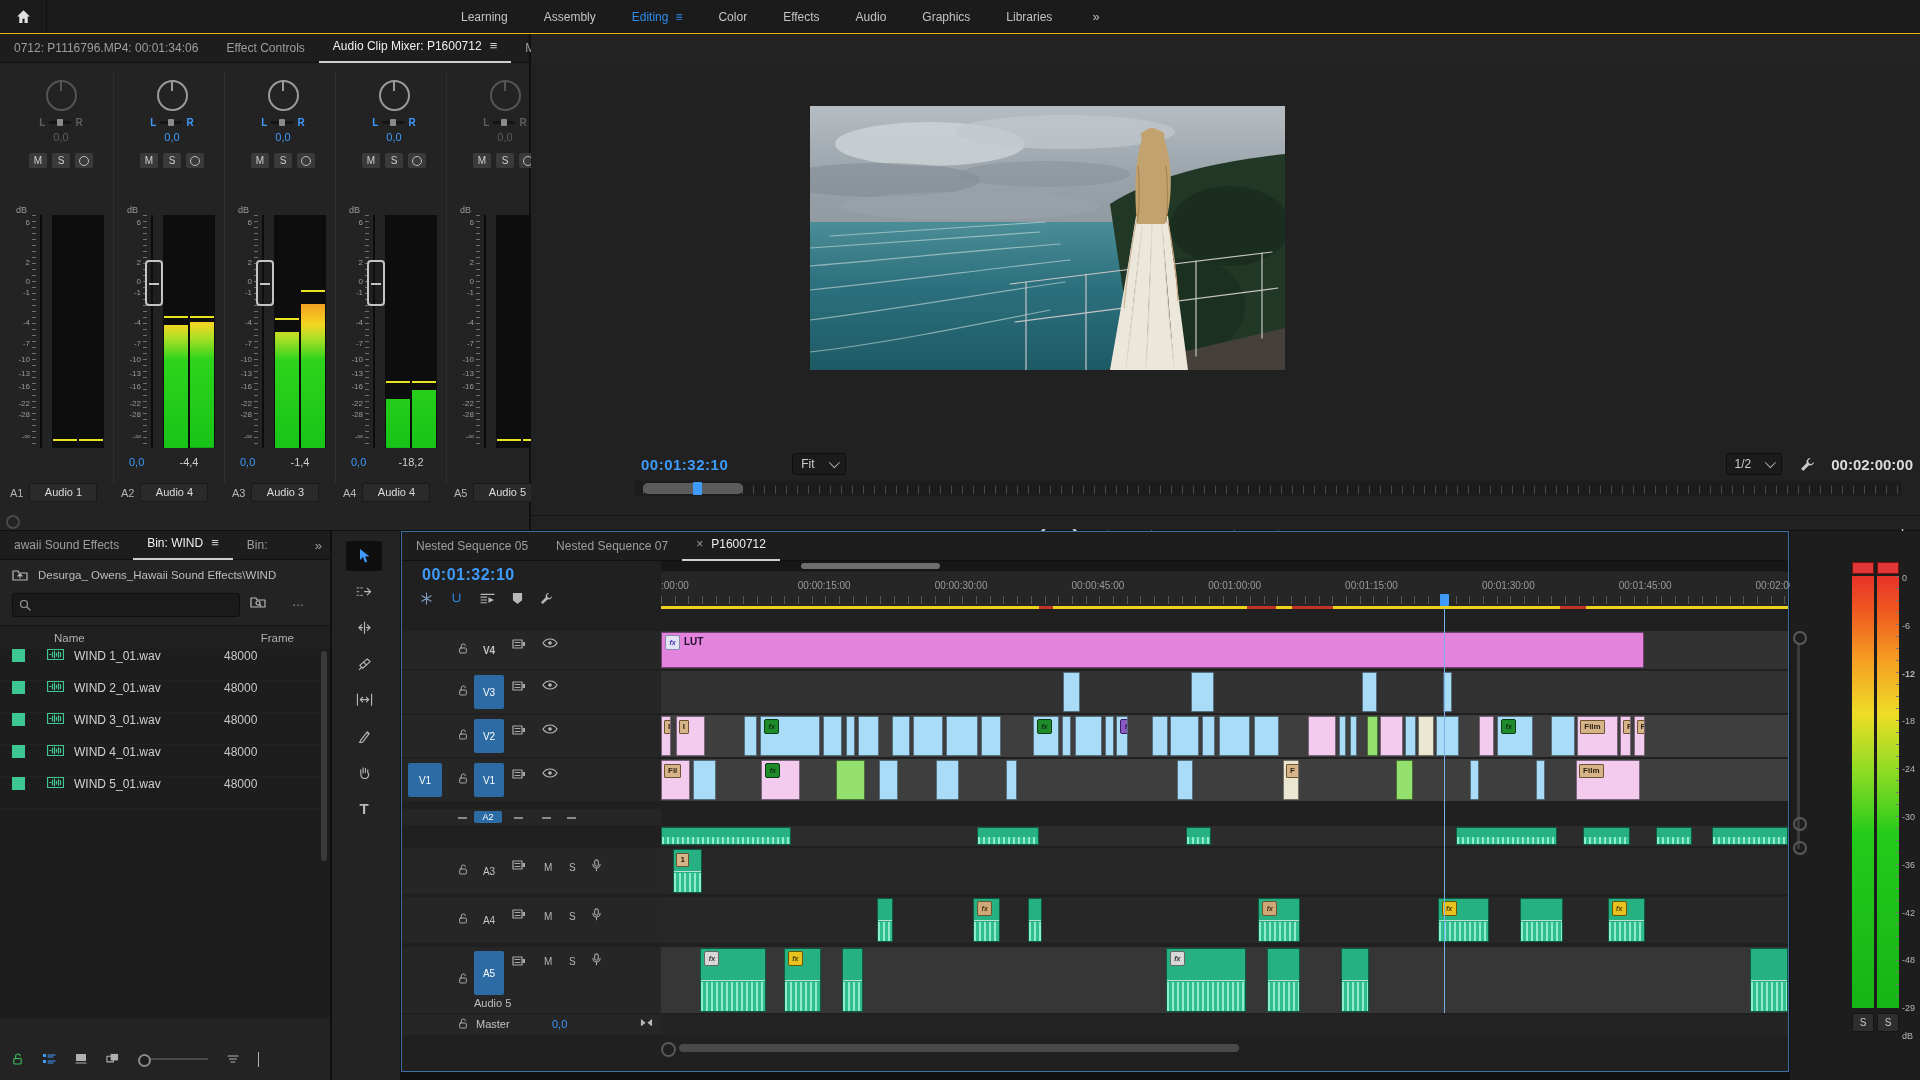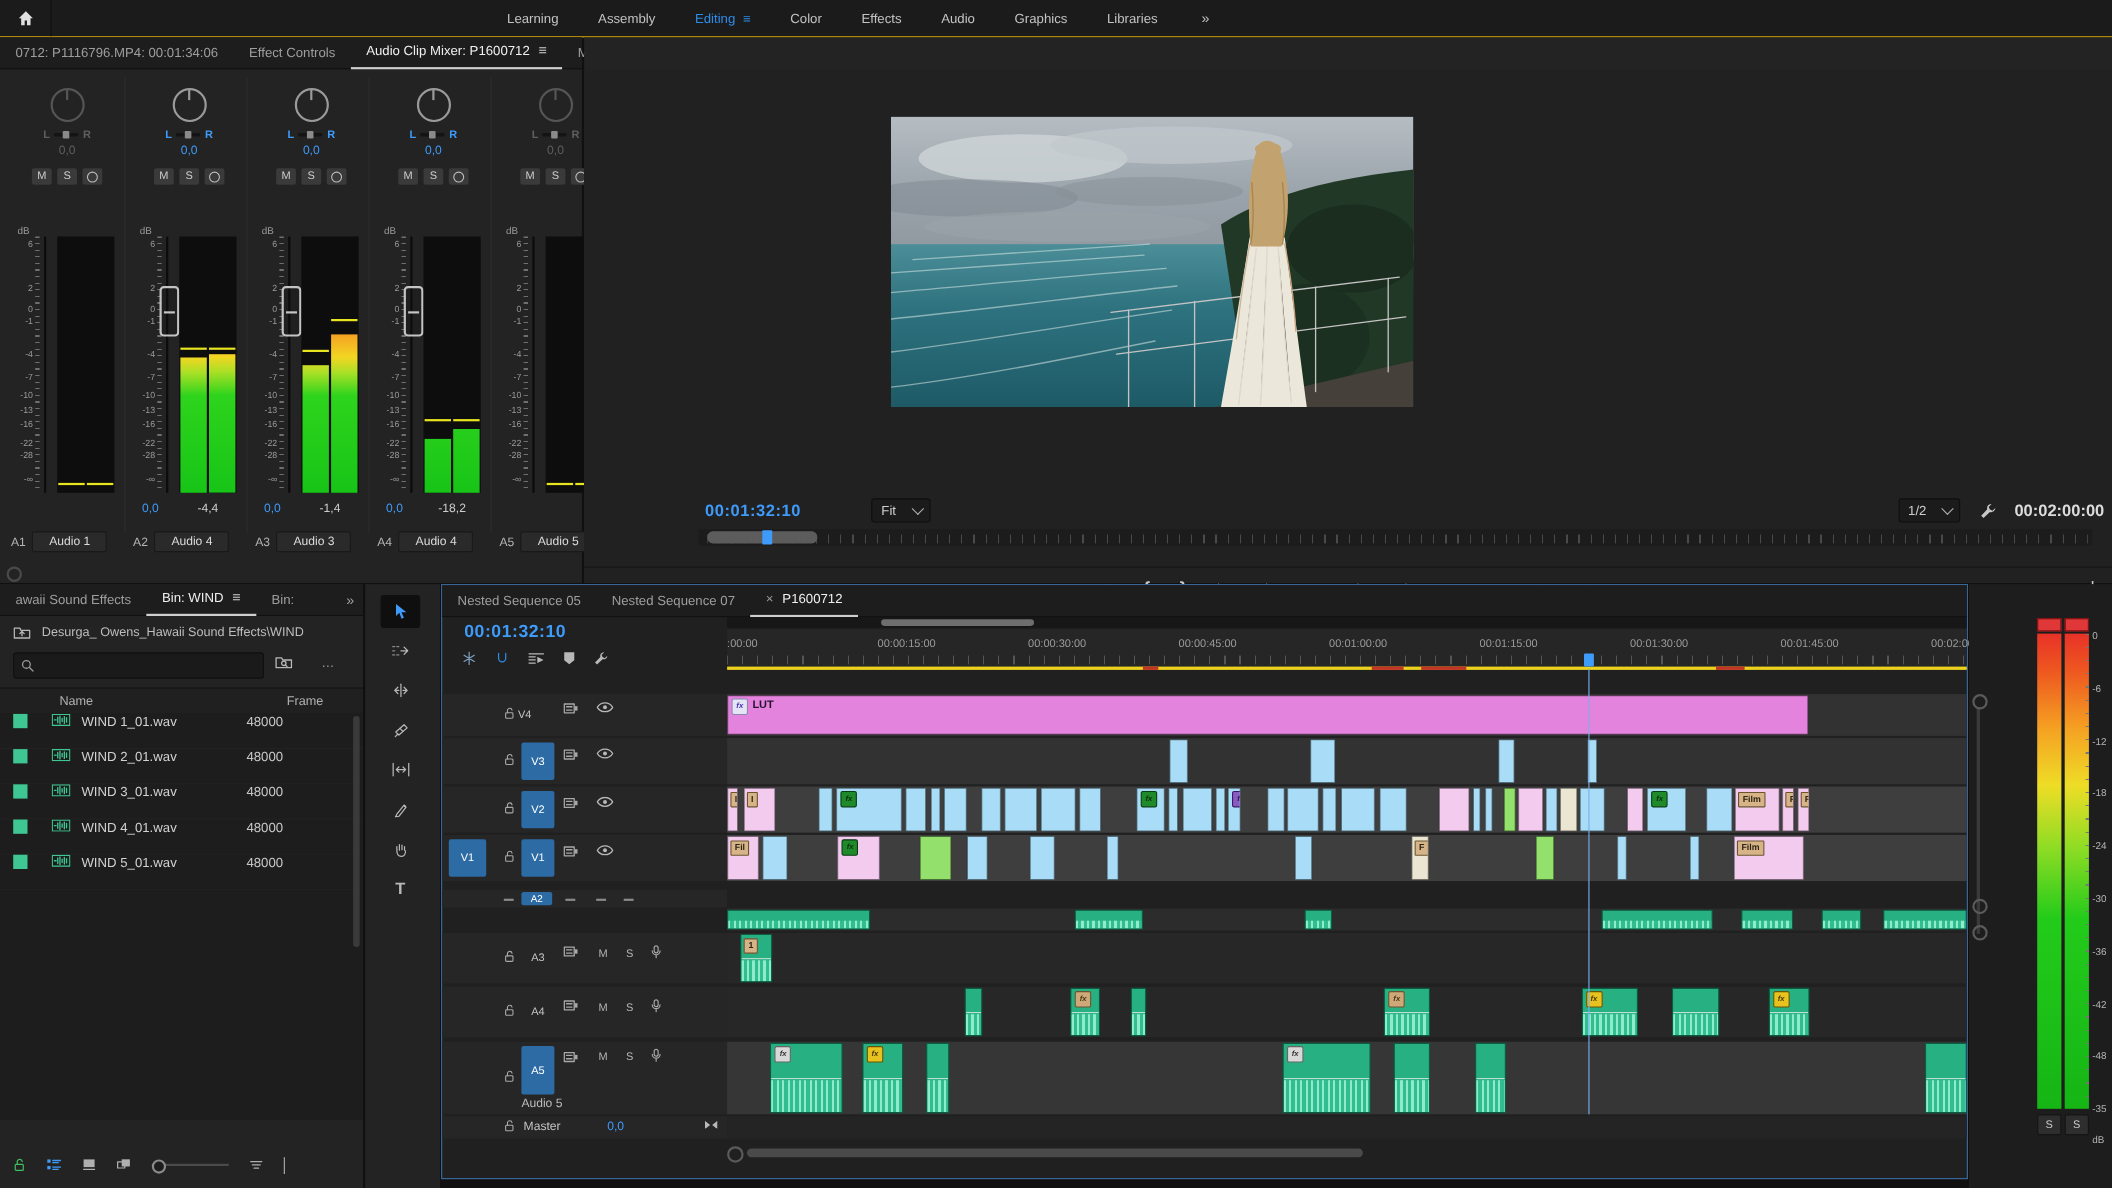--- a/index.html
+++ b/index.html
@@ -861,21 +861,21 @@
       <div class="redseg" style="left: 79.8%; width: 2.3%;"></div>
     </div>
   <div id="tl-tracks">
       <div class="hdr" style="top: 99px; height: 38px;">
         <span class="ic" style="left: 56px; top: 12px;">
           <svg viewBox="0 0 12 14" width="10">
             <rect x="2" y="6" width="8" height="6" rx="1" fill="none" stroke="#a8a8a8"></rect>
             <path d="M4 6V4a2.5 2.5 0 0 1 5-.8" fill="none" stroke="#a8a8a8"></path>
           </svg>
         </span>
-        <div class="tid" style="left: 60px; top: 4px; height: 30px;">V4</div>
+        <div class="tid" style="left: 72px; top: 4px; height: 30px; font-weight: bold;">V4</div>
         <span class="ic" style="left: 110px; top: 7px;">
           <svg viewBox="0 0 14 12" width="14">
             <rect x="1" y="2" width="9" height="8" fill="none" stroke="#a8a8a8"></rect>
             <path d="M3 4.5h5M3 7.5h5" stroke="#a8a8a8"></path>
             <rect x="10.5" y="4" width="2.5" height="4" fill="#a8a8a8" stroke="none"></rect>
           </svg>
         </span>
         <span class="ic" style="left: 140px; top: 7px;">
           <svg viewBox="0 0 16 10" width="16">
             <path d="M1 5c2-3.3 4.5-4 7-4s5 .7 7 4c-2 3.3-4.5 4-7 4S3 8.3 1 5z" fill="none" stroke="#b8b8b8"></path>
@@ -1250,25 +1250,25 @@
     <div class="vknb" style="top:210px"></div>
   </div>
   <div class="clipbox" style="left:62px"></div>
   <div class="clipbox" style="left:87px"></div>
   <div class="mmbar" style="left:62px"></div>
   <div class="mmbar" style="left:87px"></div>
   <div id="mm-ticks">
       <div class="tln"></div>
       <span style="top: 2px;">0</span>
       <span style="top: 49.8px;">-6</span>
-      <span style="top: 97.6px;">-12</span>
+      <span style="top: 97.6px; font-weight: bold;">-12</span>
       <span style="top: 145.4px;">-18</span>
       <span style="top: 193.2px;">-24</span>
       <span style="top: 241px;">-30</span>
       <span style="top: 288.8px;">-36</span>
       <span style="top: 336.6px;">-42</span>
       <span style="top: 384.4px;">-48</span>
-      <span style="top: 432.2px;">-35</span>
+      <span style="top: 432.2px;">-29</span>
     </div>
   <div class="sbtn" style="left:62px">S</div>
   <div class="sbtn" style="left:87px">S</div>
   <div id="dbunit">dB</div>
 </div>
 
 </body></html>

